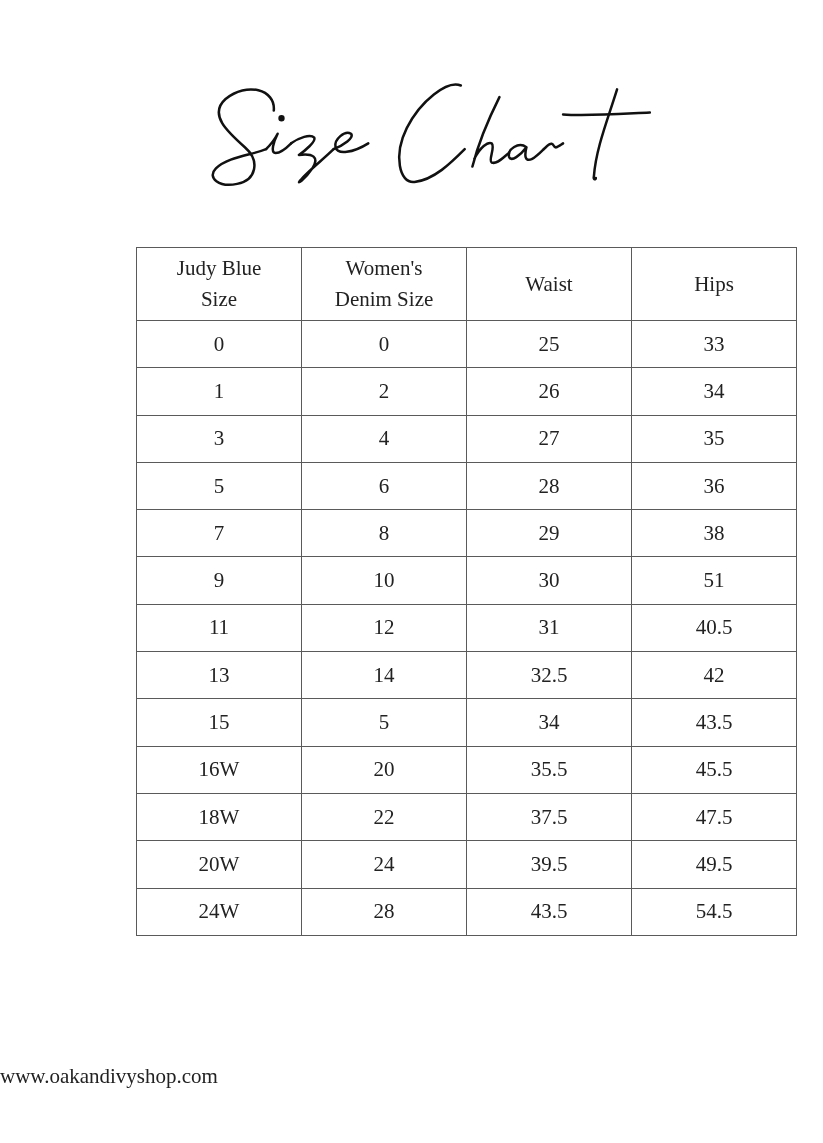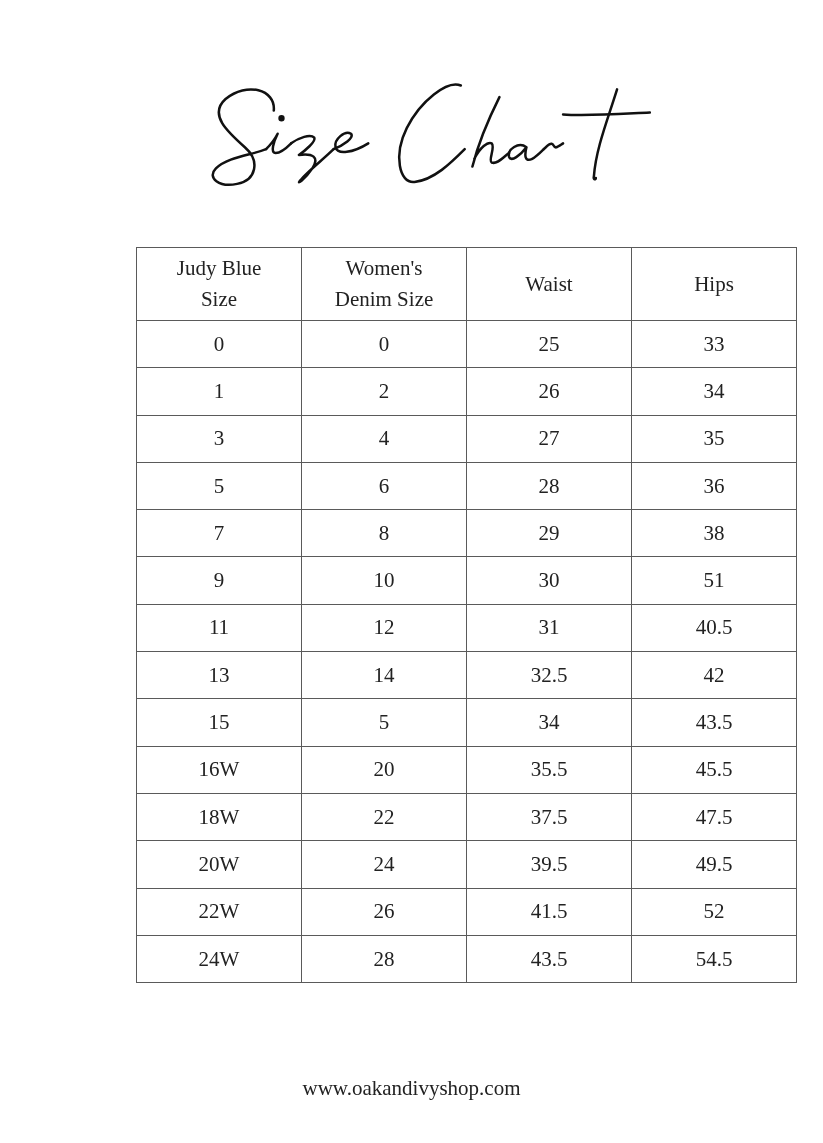--- a/index.html
+++ b/index.html
@@ -7,22 +7,22 @@
            font-family: "Liberation Serif", "DejaVu Serif", serif; color: #1a1a1a; }
     .title-wrap { position: absolute; left: 195px; top: 72px; width: 470px; height: 135px; }
     .title-wrap svg { width: 100%; height: 100%; }
     table.size-table { position: absolute; left: 136px; top: 247px; width: 661px;
       border-collapse: collapse; table-layout: fixed; }
     .size-table th, .size-table td { border: 1px solid #5a5a5a; text-align: center;
       font-weight: normal; font-size: 21px; color: #222; padding: 0; }
     .size-table th { height: 72px; line-height: 31px; }
     .size-table td { height: 46.3px; }
     .size-table col { width: 25%; }
-    .footer { position: absolute; left: 0; width: 823px; top: 1064px; text-align: center;
-      font-size: 21px; color: #222; margin-top: 12px; }
+    .footer { position: absolute; left: 0; width: 823px; top: 1064px; 
+      font-size: 21px; color: #222; }
   </style>
 </head>
 <body>
 
 <div class="title-wrap">
   
   <svg viewBox="0 0 480 140" fill="none" stroke="#111" stroke-width="2.6" stroke-linecap="round" stroke-linejoin="round">
 
     <path d="M78 40 C80 18 50 10 28 28 C10 44 30 62 48 78 C64 92 60 112 40 116 C22 120 8 110 18 100 C30 88 56 86 70 80"></path>
 
@@ -128,26 +128,20 @@
         <td>37.5</td>
         <td>47.5</td>
       </tr>
       <tr>
         <td>20W</td>
         <td>24</td>
         <td>39.5</td>
         <td>49.5</td>
       </tr>
       <tr>
-        <td>22W</td>
-        <td>26</td>
-        <td>41.5</td>
-        <td>52</td>
-      </tr>
-      <tr>
         <td>24W</td>
         <td>28</td>
         <td>43.5</td>
         <td>54.5</td>
       </tr>
     </tbody>
 </table>
 
 <div class="footer">www.oakandivyshop.com</div>
 

